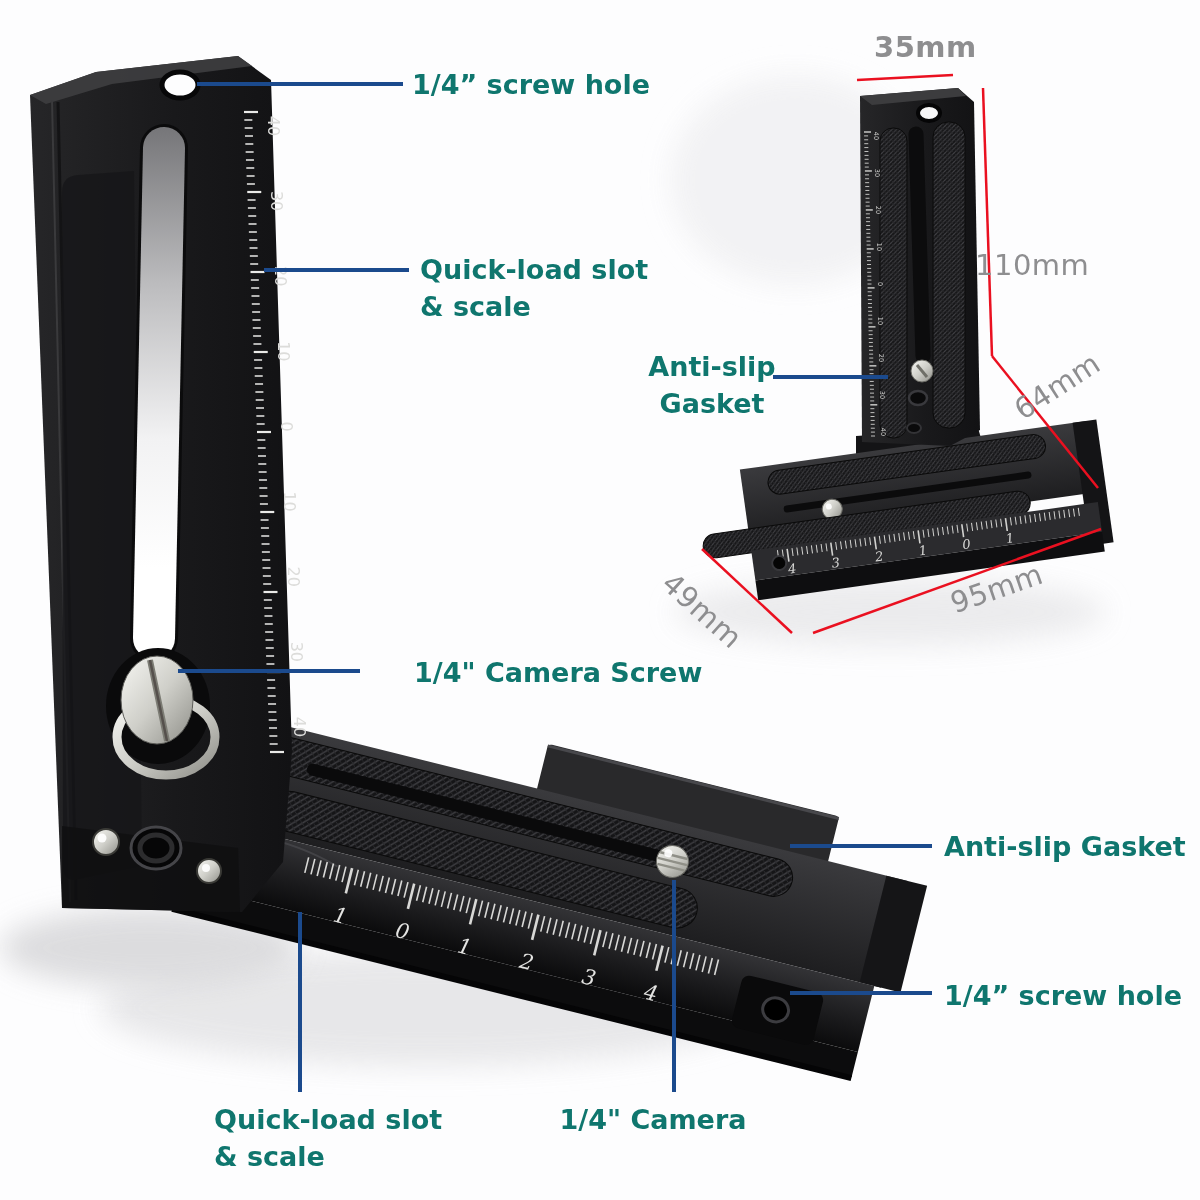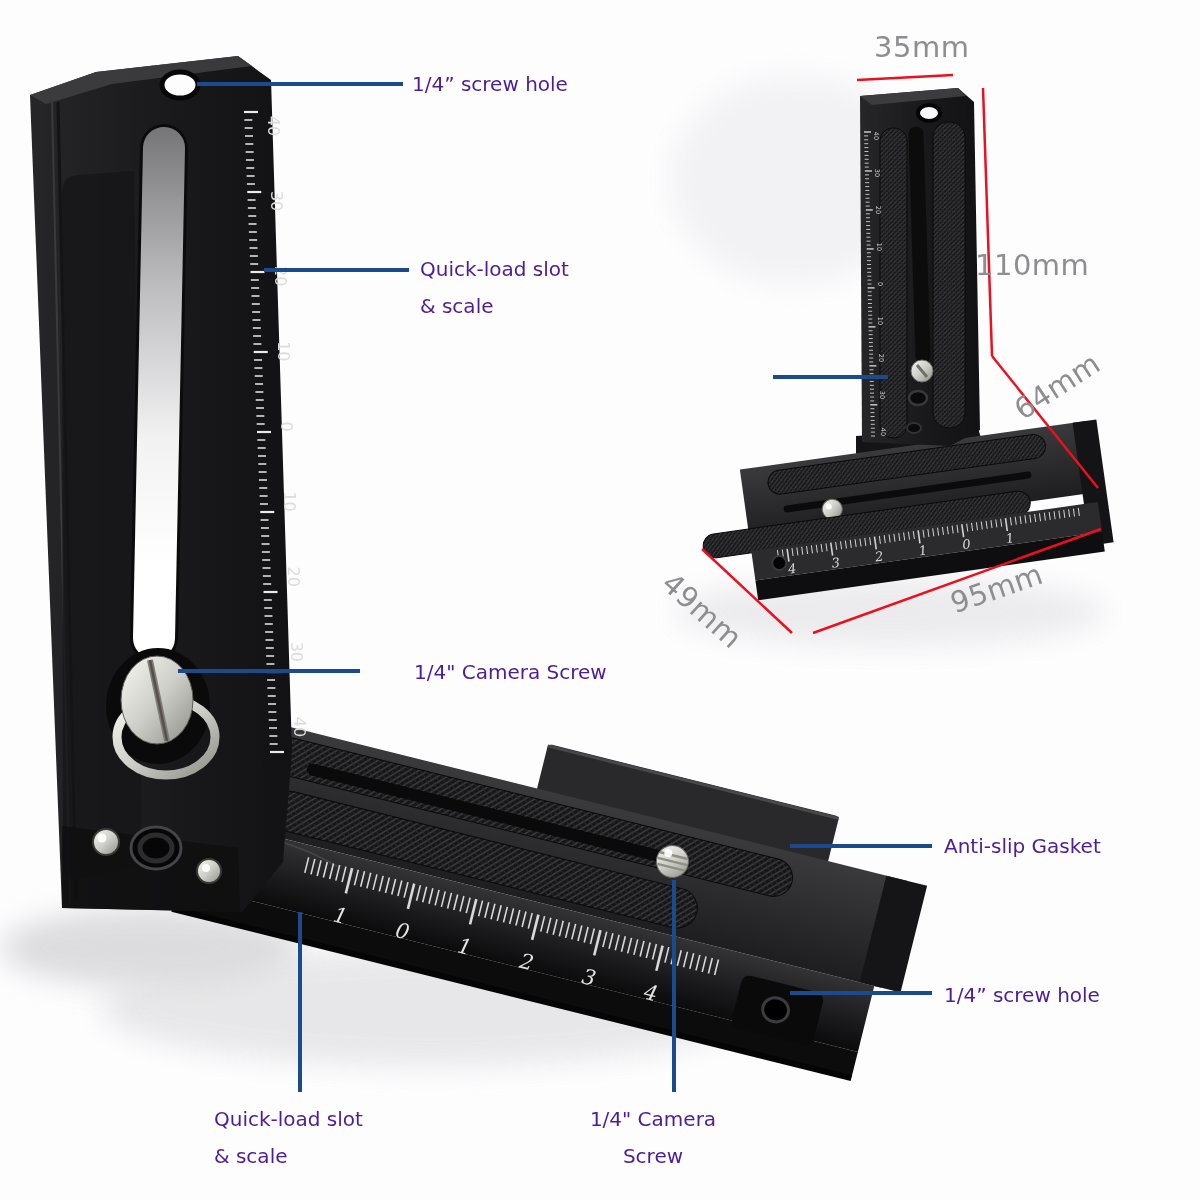--- a/index.html
+++ b/index.html
@@ -1,19 +1,19 @@
 <!DOCTYPE html>
 <html><head>
 <meta charset="utf-8">
 <style>
   html,body{margin:0;padding:0;}
   .stage{position:relative;width:1200px;height:1200px;background:#fdfdfe;overflow:hidden;
          font-family:"DejaVu Sans","Liberation Sans",sans-serif;}
   .stage svg{position:absolute;left:0;top:0;}
-  .lbl{position:absolute;color:#4c1d95;font-size:20px;font-weight:400;line-height:37px;white-space:nowrap;}
+  .lbl{position:absolute;color:#0f766e;font-size:27px;font-weight:700;line-height:37px;white-space:nowrap;}
   .lbl.center{text-align:center;}
   .dim{position:absolute;color:#8e8e90;font-size:29px;font-weight:400;letter-spacing:.5px;white-space:nowrap;}
   .lead-h{position:absolute;height:4px;background:#1b4a8d;}
   .lead-v{position:absolute;width:4px;background:#1b4a8d;}
 </style>
 </head>
 <body>
 
 <div class="stage">
 
@@ -497,34 +497,37 @@
 
   <div class="lbl" style="left:412px;top:66px;">1/4” screw hole</div>
 
   <div class="lbl" style="left:420px;top:251px;">
     <div>Quick-load slot</div>
     <div>&amp; scale</div>
   </div>
 
   <div class="lbl" style="left:414px;top:654px;">1/4" Camera Screw</div>
 
+  <div class="lbl center" style="left:636px;top:348px;width:152px;">
+    <div>Anti-slip</div>
+    <div>Gasket</div>
+  </div>
 
   <div class="lbl" style="left:944px;top:828px;">Anti-slip Gasket</div>
 
   <div class="lbl" style="left:944px;top:977px;">1/4” screw hole</div>
 
   <div class="lbl" style="left:214px;top:1101px;">
     <div>Quick-load slot</div>
     <div>&amp; scale</div>
   </div>
 
   <div class="lbl center" style="left:558px;top:1101px;width:190px;">
     <div>1/4" Camera</div>
-    <div>Screw</div>
   </div>
 
-  <div class="dim" style="left:874px;top:30px;">35mm</div>
+  <div class="dim" style="left:874px;top:30px;font-weight:bold;">35mm</div>
   <div class="dim" style="left:975px;top:248px;">110mm</div>
   <div class="dim" style="left:1008px;top:398px;transform:rotate(-33deg);transform-origin:left top;">64mm</div>
   <div class="dim" style="left:678px;top:566px;transform:rotate(42deg);transform-origin:left top;">49mm</div>
   <div class="dim" style="left:946px;top:588px;transform:rotate(-19deg);transform-origin:left top;">95mm</div>
 
 </div>
 
 </body></html>

